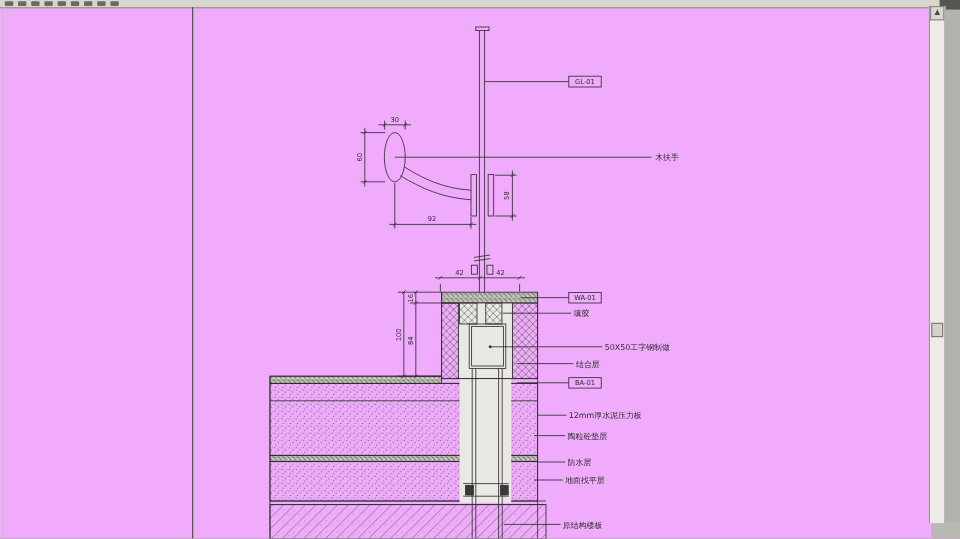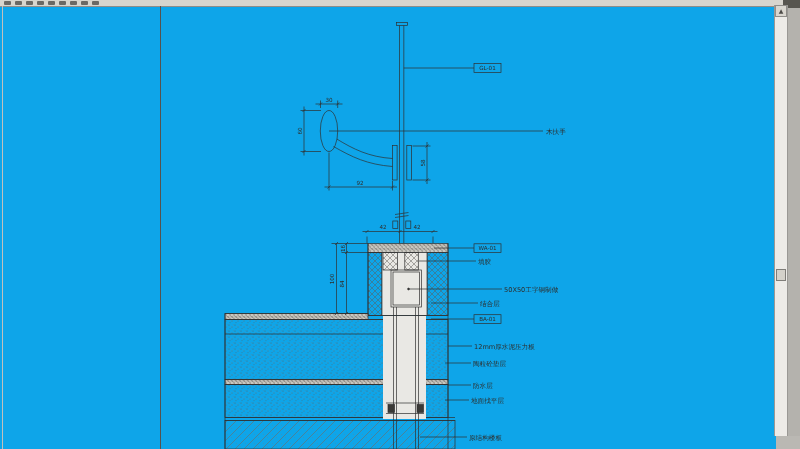--- a/index.html
+++ b/index.html
@@ -1,17 +1,17 @@
 <!DOCTYPE html>
 <html><head>
 <meta charset="utf-8">
 <style>
   html,body{margin:0;padding:0;background:#9a9892;}
   #app{position:relative;width:800px;height:449px;overflow:hidden;
-       font-family:"DejaVu Sans",sans-serif;background:#0ea5e9;}
+       font-family:"DejaVu Sans",sans-serif;background:#f0abfc;}
   #toolbar{position:absolute;left:0;top:0;width:800px;height:6px;
        background:#d8d5ce;border-bottom:1px solid #8f8d88;}
   .tbicon{position:absolute;top:1px;width:7px;height:4px;background:#6b6965;
        border-radius:1px;}
   #canvas-wrap{position:absolute;left:0;top:7px;width:776px;height:442px;}
   #divider{position:absolute;left:160px;top:6px;width:1px;height:443px;background:#55534f;}
   #left-edge{position:absolute;left:2px;top:6px;width:1px;height:443px;background:#c2c0bb;}
   
   #vscroll{position:absolute;right:12px;top:5px;width:12px;height:431px;
        background:#edebe7;border-left:1px solid #9a9894;border-right:1px solid #9a9894;}

